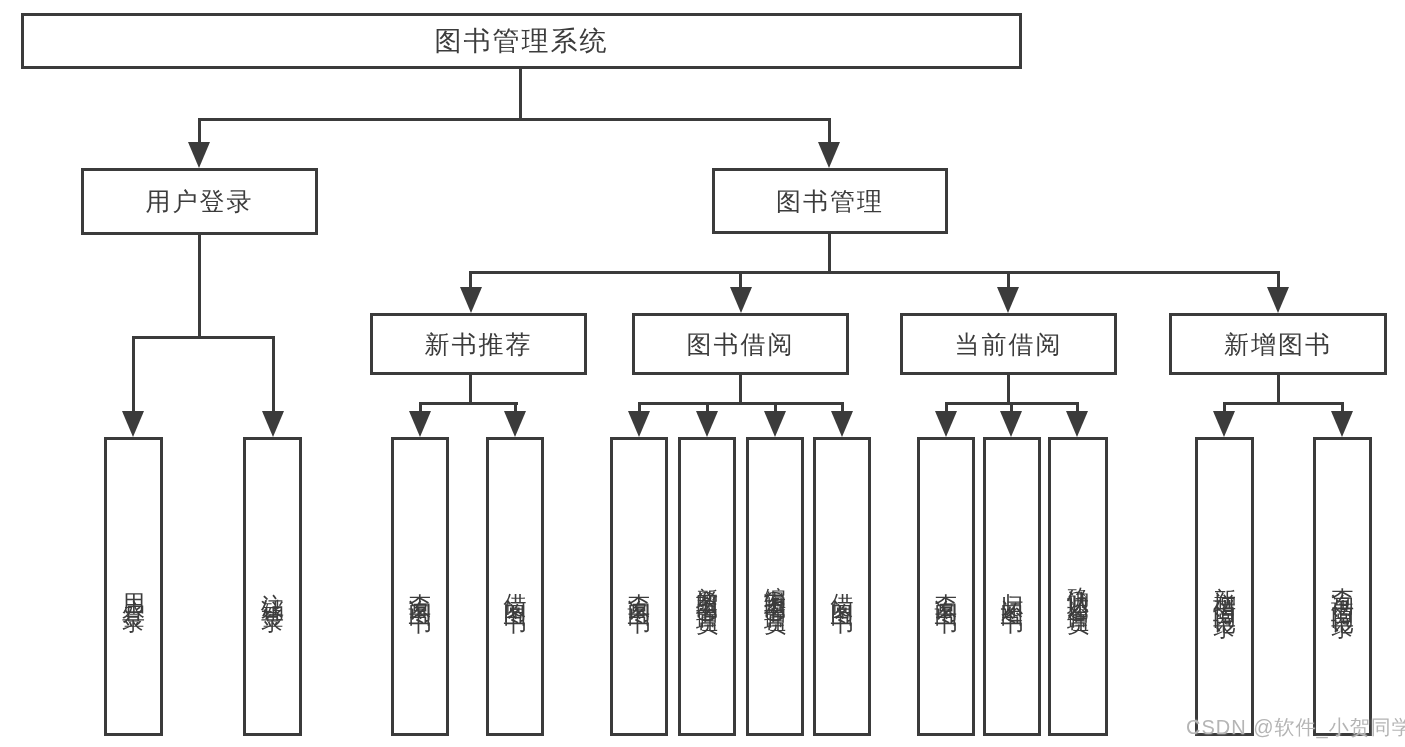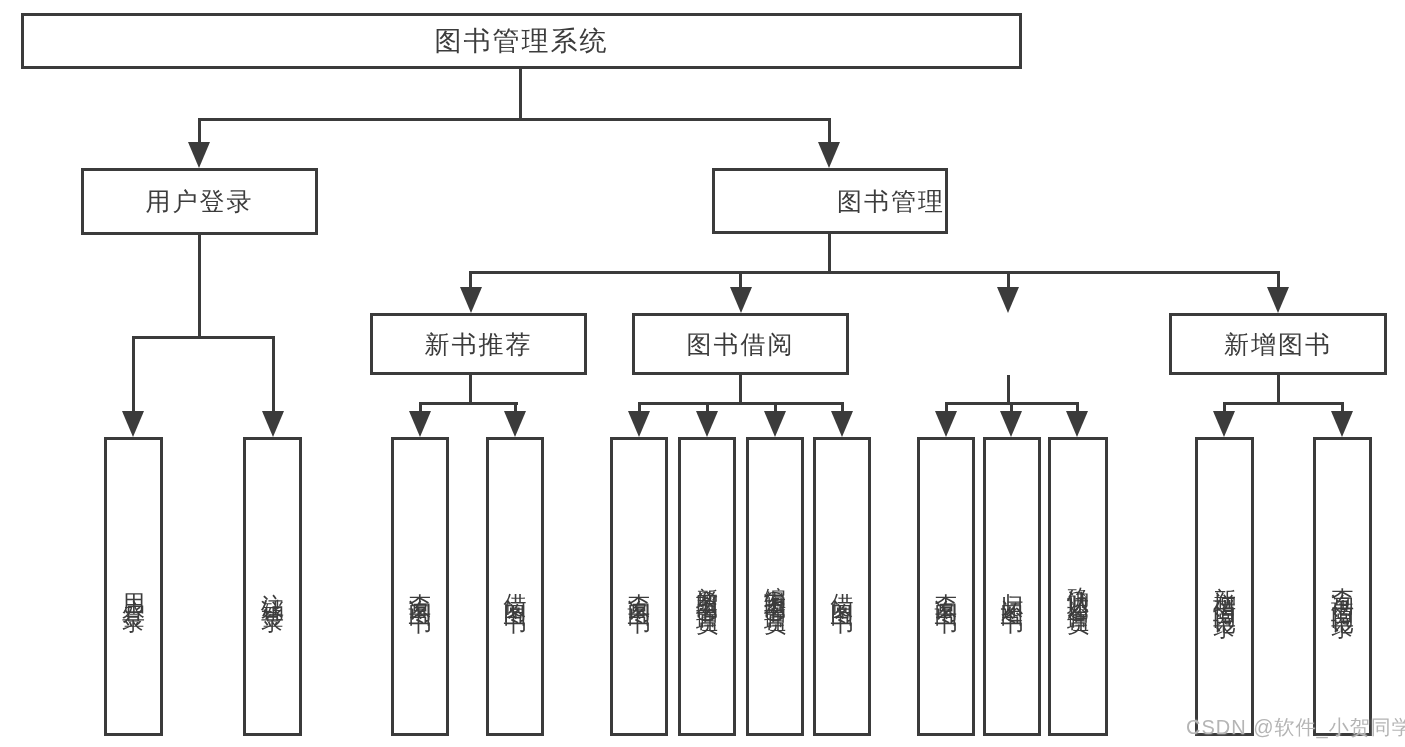--- a/index.html
+++ b/index.html
@@ -46,21 +46,21 @@
   <div class="vline" style="left:519px;top:69px;height:49px;"></div>
   <div class="hline" style="left:198px;top:118px;width:633px;"></div>
   <div class="vline" style="left:198px;top:118px;height:28px;"></div>
   <div class="arrow" style="left:188px;top:142px;"></div>
   <div class="vline" style="left:828px;top:118px;height:28px;"></div>
   <div class="arrow" style="left:818px;top:142px;"></div>
 
   <div class="hbox" style="left:81px;top:168px;width:237px;height:67px;">
     <span class="lbl">用户登录</span>
   </div>
-  <div class="hbox" style="left:712px;top:168px;width:236px;height:66px;justify-content:flex-end;">
+  <div class="hbox" style="left:712px;top:168px;width:236px;height:66px;">
     <span class="lbl">图书管理</span>
   </div>
 
   <div class="vline" style="left:198px;top:234px;height:104px;"></div>
   <div class="hline" style="left:132px;top:336px;width:143px;"></div>
   <div class="vline" style="left:132px;top:336px;height:78px;"></div>
   <div class="arrow" style="left:122px;top:411px;"></div>
   <div class="vline" style="left:272px;top:336px;height:78px;"></div>
   <div class="arrow" style="left:262px;top:411px;"></div>
 
@@ -73,20 +73,23 @@
   <div class="vline" style="left:1007px;top:271px;height:18px;"></div>
   <div class="arrow" style="left:997px;top:287px;"></div>
   <div class="vline" style="left:1277px;top:271px;height:18px;"></div>
   <div class="arrow" style="left:1267px;top:287px;"></div>
 
   <div class="hbox" style="left:362px;top:313px;width:217px;height:62px;margin-left:8px;">
     <span class="lbl">新书推荐</span>
   </div>
   <div class="hbox" style="left:632px;top:313px;width:217px;height:62px;">
     <span class="lbl">图书借阅</span>
+  </div>
+  <div class="hbox" style="left:900px;top:313px;width:217px;height:62px;">
+    <span class="lbl">当前借阅</span>
   </div>
   <div class="hbox" style="left:1169px;top:313px;width:218px;height:62px;">
     <span class="lbl">新增图书</span>
   </div>
 
   <div class="vline" style="left:469px;top:375px;height:29px;"></div>
   <div class="hline" style="left:419px;top:402px;width:99px;"></div>
   <div class="vline" style="left:419px;top:402px;height:11px;"></div>
   <div class="arrow" style="left:409px;top:411px;"></div>
   <div class="vline" style="left:514px;top:402px;height:11px;"></div>

